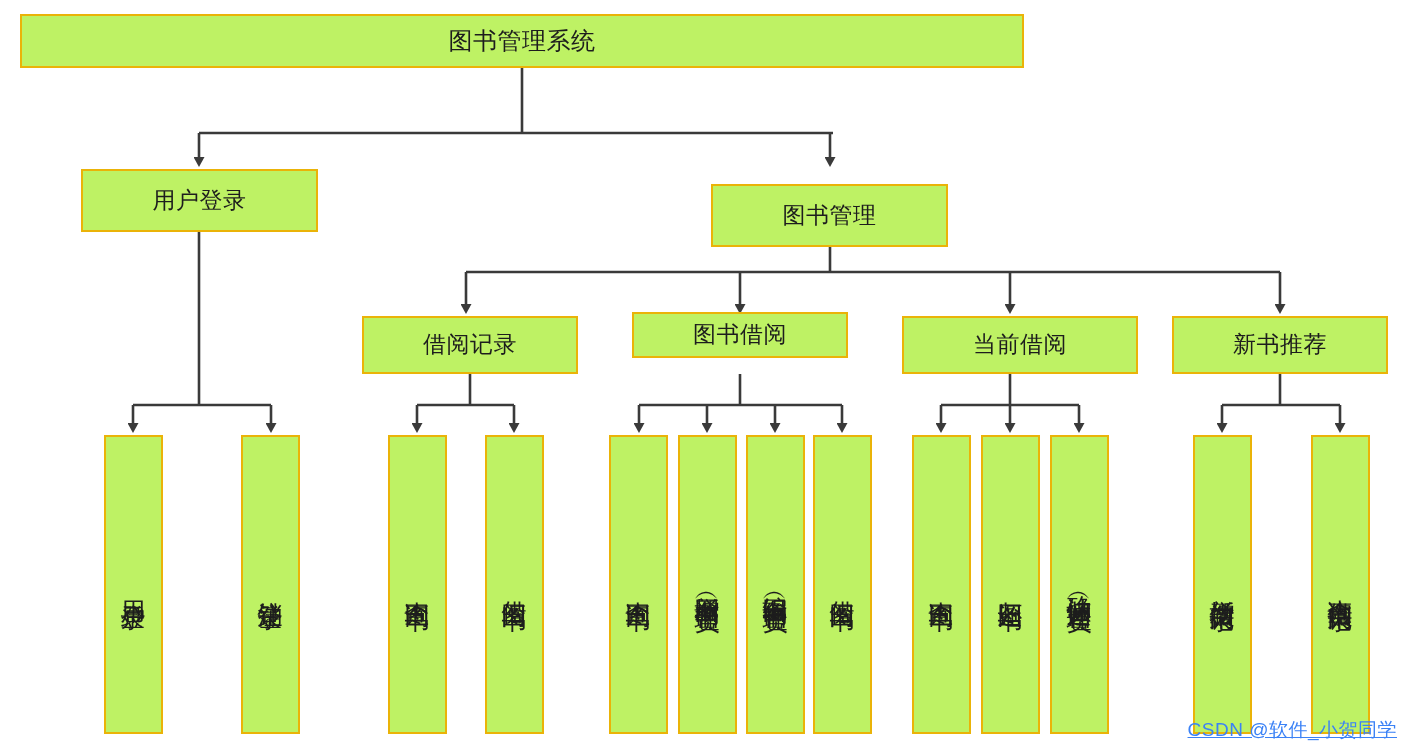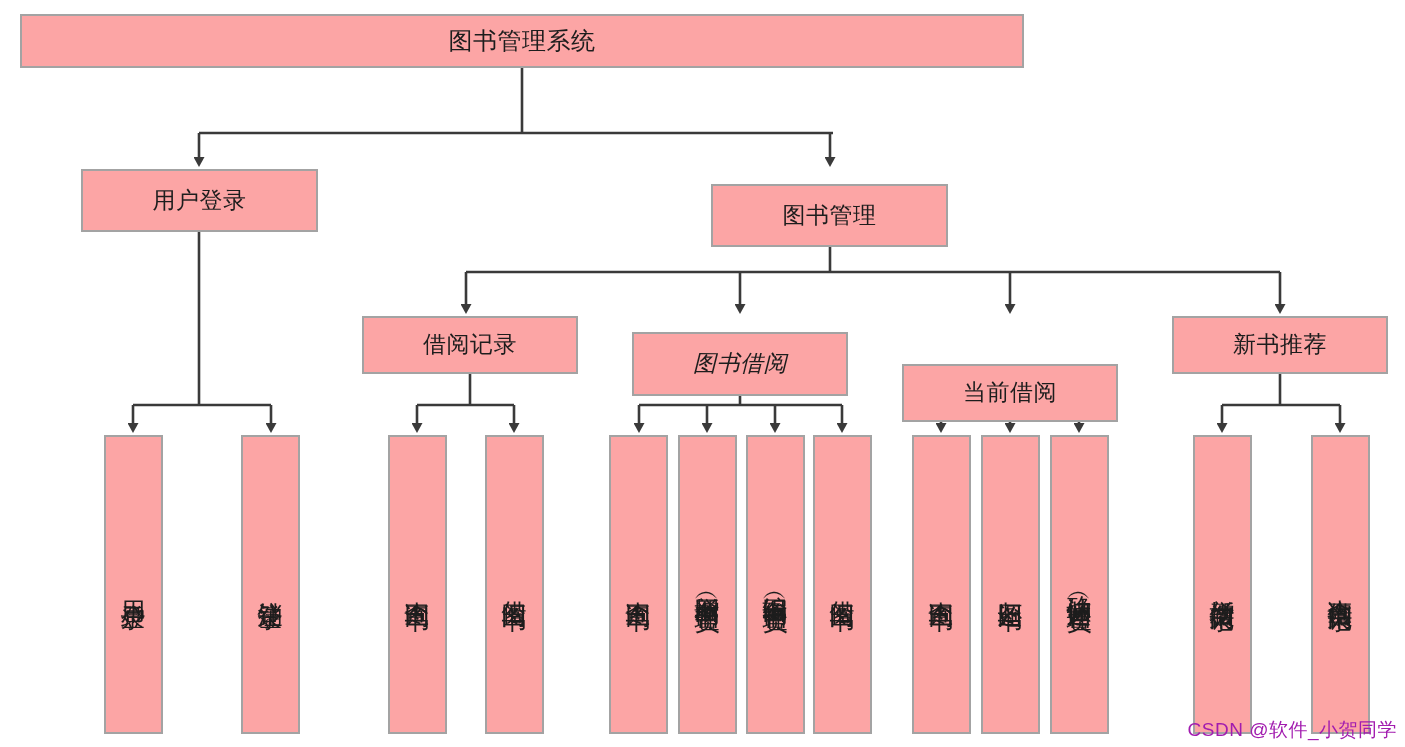--- a/index.html
+++ b/index.html
@@ -21,22 +21,22 @@
     position: absolute;
     left: 0;
     top: 0;
     width: 1405px;
     height: 747px;
     pointer-events: none;
   }
   .node {
     position: absolute;
     box-sizing: border-box;
-    background: #fca5a5;
-    border: 2px solid #a3a3a3;
+    background: #bef264;
+    border: 2px solid #eab308;
     display: flex;
     align-items: center;
     justify-content: center;
     color: #1d1d1d;
   }
   .node .label {
     display: block;
     text-align: center;
     line-height: 1.28;
     letter-spacing: 0.5px;
@@ -61,24 +61,25 @@
     font-size: 25px;
     line-height: 1.12;
     letter-spacing: 2px;
     max-height: 100%;
   }
   .watermark {
     position: absolute;
     right: 8px;
     bottom: 4px;
     font-size: 19px;
-    color: #a21caf;
+    color: #3b82f6;
     white-space: nowrap;
     letter-spacing: 0.5px;
     font-family: "Liberation Sans", "DejaVu Sans", sans-serif;
+    text-decoration: underline;
   }
 </style>
 </head>
 <body>
 
 <div id="canvas">
 
   <svg class="wires" viewBox="0 0 1405 747" xmlns="http://www.w3.org/2000/svg">
     <defs>
       <marker id="arrow" markerWidth="10" markerHeight="11" refX="1" refY="5.5" orient="auto" markerUnits="userSpaceOnUse">
@@ -136,24 +137,24 @@
   <div class="node h" style="left:81px; top:169px; width:237px; height:63px;">
     <span class="label">用户登录</span>
   </div>
   <div class="node h" style="left:711px; top:184px; width:237px; height:63px;">
     <span class="label">图书管理</span>
   </div>
 
   <div class="node h" style="left:362px; top:316px; width:216px; height:58px;">
     <span class="label">借阅记录</span>
   </div>
-  <div class="node h" style="left:632px; top:332px; width:216px; height:64px;font-style:italic;">
+  <div class="node h" style="left:632px; top:312px; width:216px; height:46px;">
     <span class="label">图书借阅</span>
   </div>
-  <div class="node h" style="left:902px; top:316px; width:216px; height:58px;margin-top:48px;">
+  <div class="node h" style="left:902px; top:316px; width:236px; height:58px;">
     <span class="label">当前借阅</span>
   </div>
   <div class="node h" style="left:1172px; top:316px; width:216px; height:58px;">
     <span class="label">新书推荐</span>
   </div>
 
   <div class="node v" style="left:104px; top:435px; width:59px; height:299px;">
     <span class="label">用户登录</span>
   </div>
   <div class="node v" style="left:241px; top:435px; width:59px; height:299px;">

